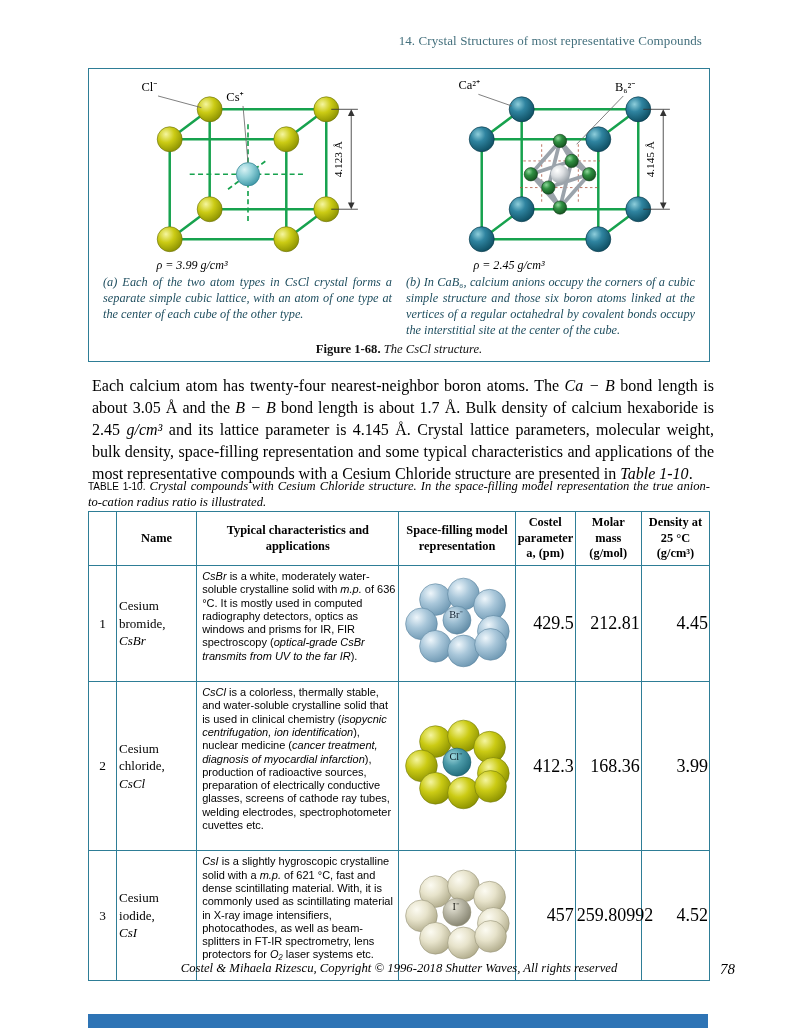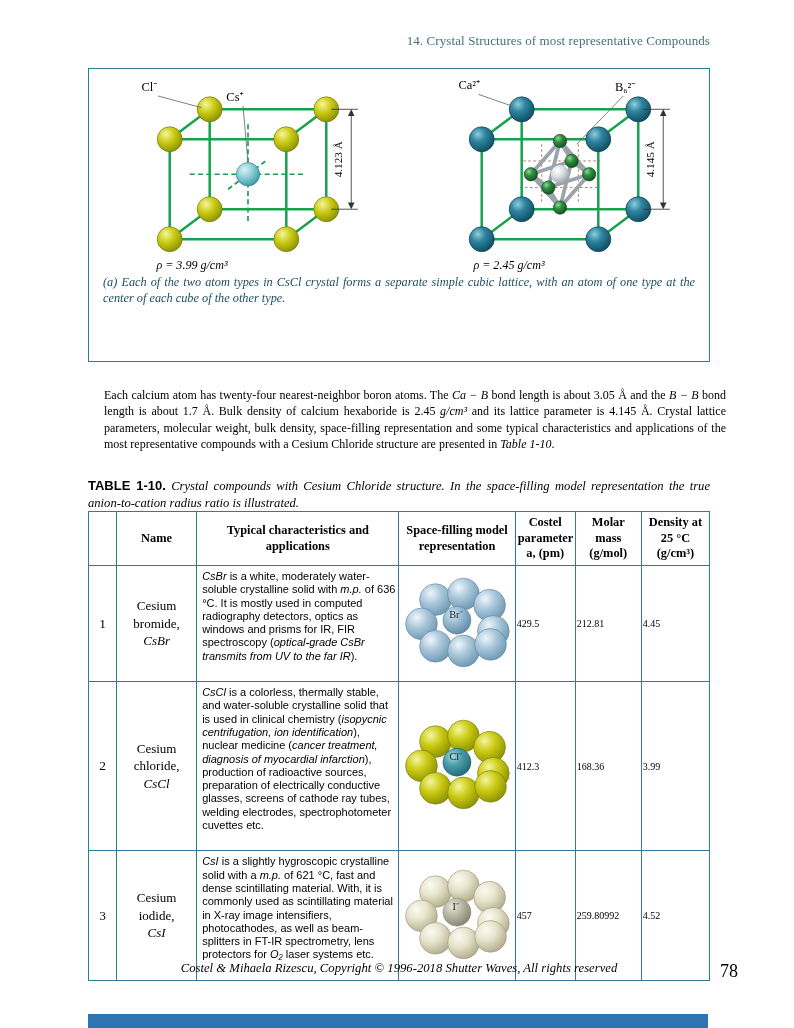--- a/index.html
+++ b/index.html
@@ -1,53 +1,53 @@
 <!DOCTYPE html>
 <html><head>
 <meta charset="utf-8">
 <style>
   html,body{margin:0;padding:0}
   body{width:794px;height:1028px;background:#ffffff;position:relative;overflow:hidden;
        font-family:"Liberation Serif",serif;color:#000}
   .it{font-style:italic}
   .bold{font-weight:bold}
 
-  .page-header{position:absolute;top:33px;left:88px;width:622px;text-align:right;
+  .page-header{position:absolute;top:33px;left:80px;width:622px;text-align:right;
                font-size:13px;color:#44707d;letter-spacing:.1px}
 
   .figure-box{position:absolute;top:68px;left:88px;width:622px;height:294px;
               border:1px solid #2e7d96;box-sizing:border-box;display:flex;flex-direction:column;
               padding:2px 4px;background:#fff}
   .diagrams{display:flex;justify-content:space-between;height:204px}
   .fig-captions{display:flex;gap:14px;padding:0 10px;margin-top:0}
   .fig-caption{flex:1;font-style:italic;font-size:12.3px;line-height:1.3;color:#1f4e5f;text-align:justify}
   .fig-title{text-align:center;font-size:12.6px;margin-top:3px;color:#111}
 
-  .body-text{position:absolute;top:371px;left:88px;width:622px;font-size:12px;
-             line-height:1.37;text-align:justify;margin:16px}
+  .body-text{position:absolute;top:371px;left:88px;width:622px;font-size:16px;
+             line-height:1.37;text-align:justify;margin:4px}
 
   .table-caption{position:absolute;top:478px;left:88px;width:622px;font-size:12.6px;
                  line-height:1.3;text-align:justify}
-  .tc-label{font-family:"Liberation Sans",sans-serif;font-weight:bold;font-size:13px}
+  .tc-label{font-family:"Liberation Sans",sans-serif;font-weight:normal;font-size:10px}
 
   table.data-table{position:absolute;top:511px;left:88px;width:622px;border-collapse:collapse;
                    table-layout:fixed;background:#fff}
   .data-table th,.data-table td{border:1px solid #2e7d96;vertical-align:middle;box-sizing:border-box}
   .data-table th{font-weight:bold;font-size:12.4px;text-align:center;line-height:1.25;height:54px;padding:2px}
   td.c-num{text-align:center;font-size:13.4px}
-  td.c-name{text-align:center;font-size:13px;line-height:1.35;padding:2px}
+  td.c-name{text-align:left;font-size:13px;line-height:1.35;padding:2px}
   td.c-desc{font-family:"Liberation Sans",sans-serif;font-size:11px;line-height:1.21;
             padding:4px 3px 18px 5px;text-align:left}
   td.c-model{text-align:left;padding:1px}
-  td.c-val{text-align:left;font-size:10px}
+  td.c-val{text-align:right;font-size:18px}
   tr.r1 td{height:112px} tr.r2 td{height:146px} tr.r3 td{height:122px}
 
   .footer-text{position:absolute;top:961px;left:88px;width:622px;text-align:center;
                font-style:italic;font-size:12.7px}
-  .page-num{position:absolute;top:961px;left:720px;font-size:18px;}
+  .page-num{position:absolute;top:961px;left:720px;font-size:15px;font-style:italic}
   .bottom-bar{position:absolute;top:1014px;left:88px;width:620px;height:14px;background:#2e74b5}
 
   svg text{font-family:"Liberation Serif",serif}
 </style>
 </head>
 <body>
 
 <div class="page">
 
   <div class="page-header">14. Crystal Structures of most representative Compounds</div>
@@ -165,20 +165,24 @@
         </g>
         <path d="M276,54 L284,54 L280,46 Z" fill="#333"></path>
         <path d="M276,158 L284,158 L280,166 Z" fill="#333"></path>
         <text transform="translate(269,106) rotate(-90)" text-anchor="middle" font-size="13.5">4.145 Å</text>
         <text x="52" y="238" font-size="14.5" font-style="italic">ρ = 2.45 g/cm³</text>
       </svg>
     </div>
 
     <div class="fig-captions">
       <div class="fig-caption">(a) Each of the two atom types in CsCl crystal forms a separate simple cubic lattice, with an atom of one type at the center of each cube of the other type.</div>
+      <div class="fig-caption">(b) In CaB₆, calcium anions occupy the corners of a cubic simple structure and those six boron atoms linked at the vertices of a regular octahedral by covalent bonds occupy the interstitial site at the center of the cube.</div>
+    </div>
+    <div class="fig-title">
+      <span class="bold">Figure 1-68.</span><span class="it"> The CsCl structure.</span>
     </div>
   </div>
 
   <p class="body-text"><span>Each calcium atom has twenty-four nearest-neighbor boron atoms. The </span><span class="it">Ca − B</span><span> bond length is about 3.05 Å and the </span><span class="it">B − B</span><span> bond length is about 1.7 Å. Bulk density of calcium hexaboride is 2.45 </span><span class="it">g/cm³</span><span> and its lattice parameter is 4.145 Å. Crystal lattice parameters, molecular weight, bulk density, space-filling representation and some typical characteristics and applications of the most representative compounds with a Cesium Chloride structure are presented in </span><span class="it">Table 1-10</span><span>.</span></p>
 
   <div class="table-caption">
     <span class="tc-label">TABLE 1-10.</span><span class="it"> Crystal compounds with Cesium Chloride structure. In the space-filling model representation the true anion-to-cation radius ratio is illustrated.</span>
   </div>
 
   <table class="data-table">

